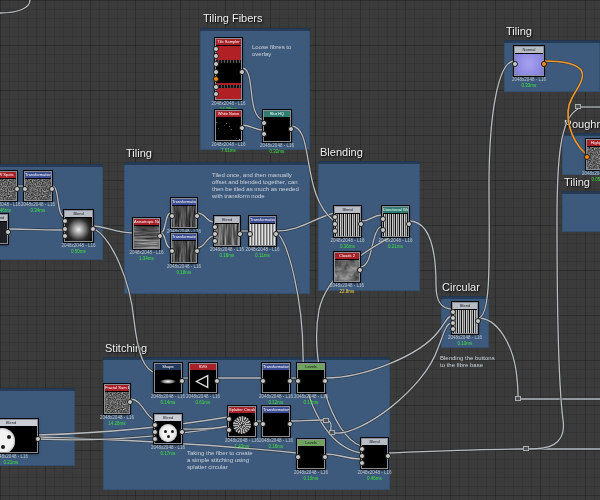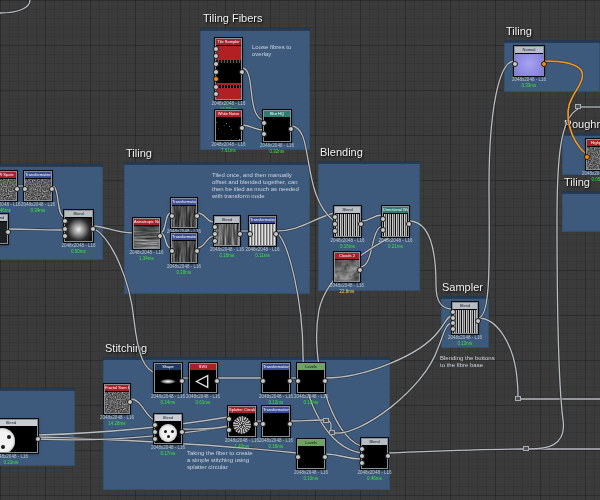--- a/index.html
+++ b/index.html
@@ -118,21 +118,21 @@
   </svg>
 <div class="group" style="left: 200px; top: 28px; width: 110px; height: 122px;"></div>
     <div class="group-label" style="left: 203px; top: 12px;">Tiling Fibers</div>
     <div class="group" style="left: 124px; top: 162px; width: 186px; height: 132px;"></div>
     <div class="group-label" style="left: 126px; top: 147px;">Tiling</div>
     <div class="group" style="left: 318px; top: 161px; width: 102px; height: 130px;"></div>
     <div class="group-label" style="left: 320px; top: 146px;">Blending</div>
     <div class="group" style="left: 103px; top: 357px; width: 287px; height: 133px;"></div>
     <div class="group-label" style="left: 105px; top: 342px;">Stitching</div>
     <div class="group" style="left: 441px; top: 296px; width: 48px; height: 52px;"></div>
-    <div class="group-label" style="left: 442px; top: 281px;">Sampler</div>
+    <div class="group-label" style="left: 442px; top: 281px;">Circular</div>
     <div class="group" style="left: 504px; top: 40px; width: 96px; height: 52px;"></div>
     <div class="group-label" style="left: 506px; top: 25px;">Tiling</div>
     <div class="group" style="left: 562px; top: 133px; width: 40px; height: 42px;"></div>
     <div class="group-label" style="left: 564px; top: 118px;">Roughness</div>
     <div class="group" style="left: 562px; top: 191px; width: 40px; height: 41px;"></div>
     <div class="group-label" style="left: 564px; top: 176px;">Tiling</div>
     <div class="group" style="left: -8px; top: 164px; width: 111px; height: 96px;"></div>
     <div class="group" style="left: -8px; top: 388px; width: 83px; height: 78px;"></div>
     <div class="comment" style="left: 252px; top: 44px; width: 52px;">Loose fibres to overlay</div>
     <div class="comment" style="left: 212px; top: 172px; width: 95px;">Tiled once, and then manually offset and blended together, can then be tiled as much as needed with transform node</div>

